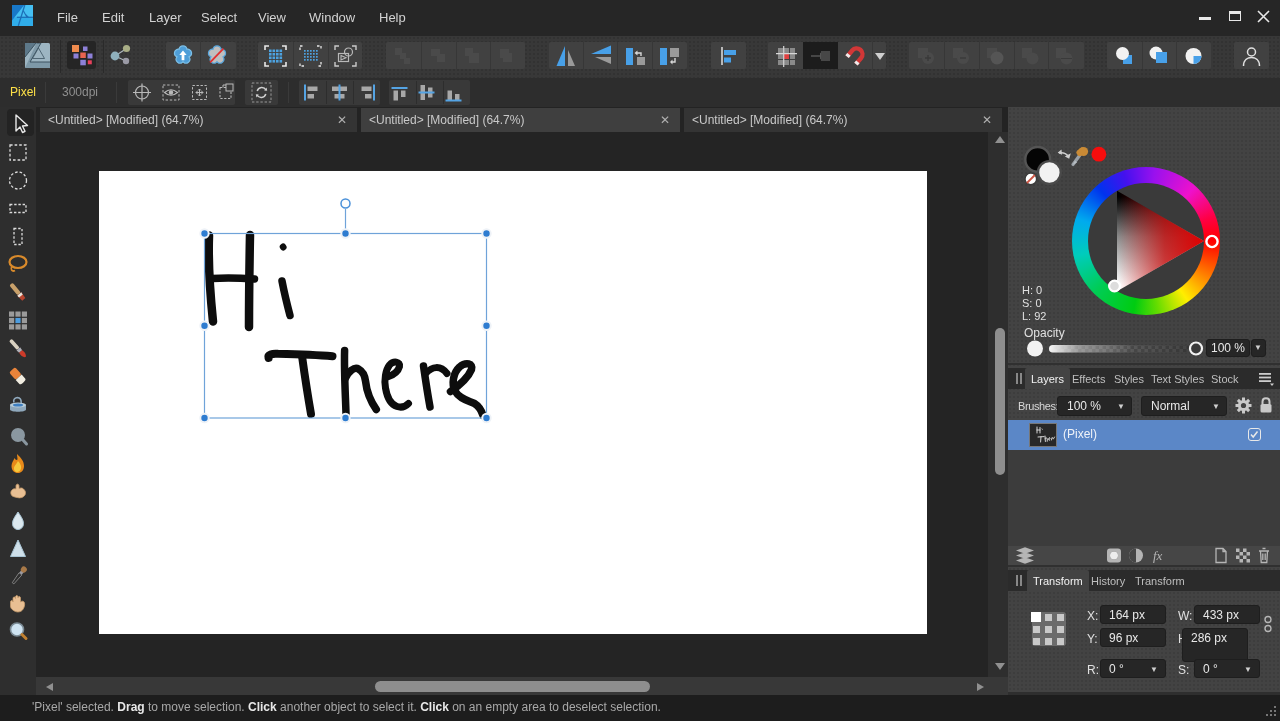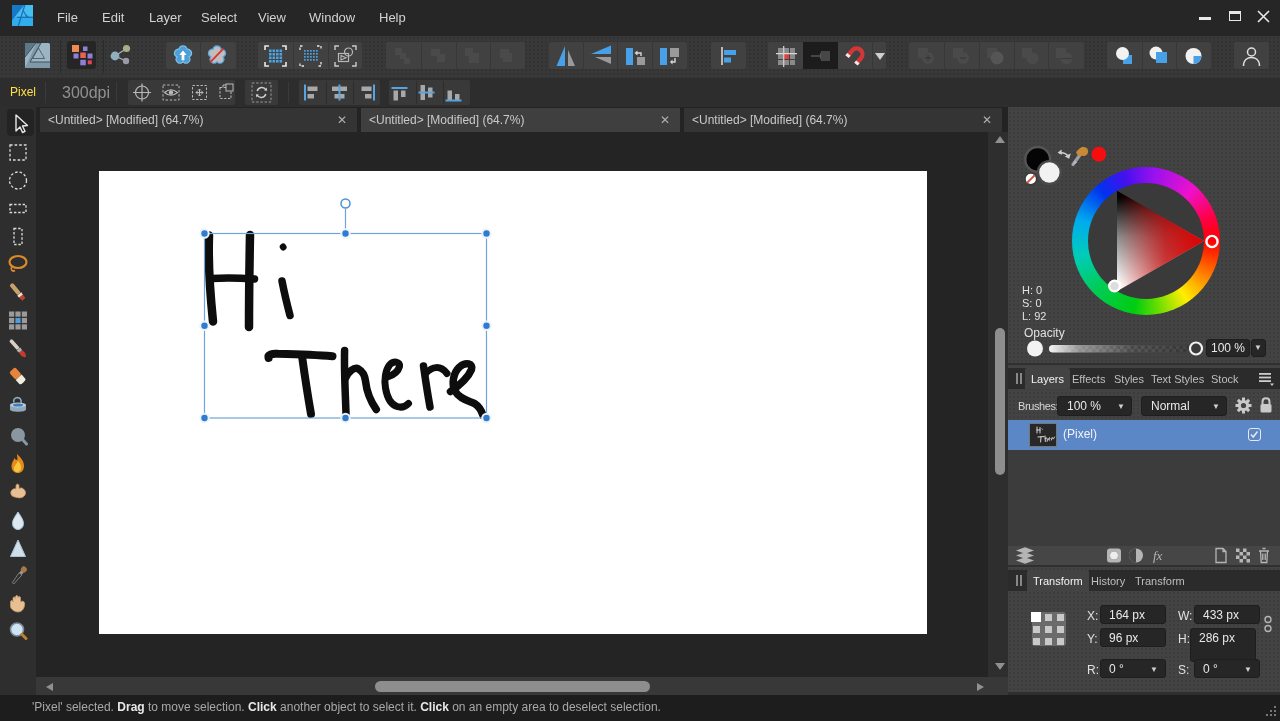--- a/index.html
+++ b/index.html
@@ -322,21 +322,21 @@
 
     <div class="tbgroup" style="left:1234px;width:35px"></div>
     <svg class="abs" style="left:1240px;top:8px" width="23" height="25" viewBox="0 0 23 25">
       <circle cx="11.5" cy="8" r="4" stroke="#e0e0e0" stroke-width="1.5" fill="none"></circle>
       <path d="M3.5 22 C3.5 15.5 8 13.5 11.5 13.5 C15 13.5 19.5 15.5 19.5 22" stroke="#e0e0e0" stroke-width="1.5" fill="none"></path>
     </svg>
   </div>
 
   <div id="ctxbar">
     <span class="abs" style="left:10px;top:0;height:29px;line-height:29px;color:#fde047;font-size:12px">Pixel</span>
-    <span class="abs" style="left:62px;top:0;height:29px;line-height:29px;color:#909090;font-size:16px">300dpi</span>
+    <span class="abs" style="left:62px;top:0;height:29px;line-height:29px;color:#909090;font-size:12px">300dpi</span>
     <div class="abs" style="left:45px;top:4px;width:1px;height:21px;background:#3a3a3a"></div>
     <div class="abs" style="left:116px;top:4px;width:1px;height:21px;background:#3a3a3a"></div>
 
     <div class="ctxgroup" style="left:128px;width:107px"></div>
     <svg class="abs" style="left:130px;top:4px" width="105" height="21" viewBox="0 0 105 21">
       <g stroke="#b9b9b9" fill="none">
         <circle cx="12" cy="10.5" r="6.5" stroke-width="1.2"></circle>
         <path d="M12 1.5 L12 19.5 M3 10.5 L21 10.5" stroke-width="1.2"></path>
         <g>
           <rect x="33" y="3" width="16" height="15" stroke-width="1" stroke-dasharray="2.4 1.8"></rect>
@@ -753,21 +753,21 @@
       </g>
       <rect x="2" y="3" width="10" height="10" fill="#ffffff"></rect>
     </svg>
     <div class="plabel" style="left:79px;top:502px">X:</div>
     <div class="inbox" style="left:92px;top:498px;width:66px;height:19px;line-height:18px"><span style="margin-left:8px">164 px</span></div>
     <div class="plabel" style="left:170px;top:502px">W:</div>
     <div class="inbox" style="left:186px;top:498px;width:66px;height:19px;line-height:18px"><span style="margin-left:8px">433 px</span></div>
     <div class="plabel" style="left:79px;top:525px">Y:</div>
     <div class="inbox" style="left:92px;top:521px;width:66px;height:19px;line-height:18px"><span style="margin-left:8px">96 px</span></div>
     <div class="plabel" style="left:170px;top:525px">H:</div>
-    <div class="inbox" style="left:182px;top:521px;width:66px;height:34px;line-height:18px"><span style="margin-left:8px">286 px</span></div>
+    <div class="inbox" style="left:174px;top:521px;width:66px;height:34px;line-height:18px"><span style="margin-left:8px">286 px</span></div>
     <div class="plabel" style="left:79px;top:556px">R:</div>
     <div class="inbox" style="left:92px;top:552px;width:66px;height:19px;line-height:18px"><span style="margin-left:8px">0 °</span>
       <span class="abs" style="right:7px;top:0;color:#cfcfcf;font-size:8px;line-height:19px">▼</span></div>
     <div class="plabel" style="left:170px;top:556px">S:</div>
     <div class="inbox" style="left:186px;top:552px;width:66px;height:19px;line-height:18px"><span style="margin-left:8px">0 °</span>
       <span class="abs" style="right:7px;top:0;color:#cfcfcf;font-size:8px;line-height:19px">▼</span></div>
 
     <svg class="abs" style="left:256px;top:508px" width="8" height="18" viewBox="0 0 8 18">
       <circle cx="4" cy="4.5" r="3" fill="none" stroke="#b5b5b5" stroke-width="1.4"></circle>
       <circle cx="4" cy="13.5" r="3" fill="none" stroke="#b5b5b5" stroke-width="1.4"></circle>

